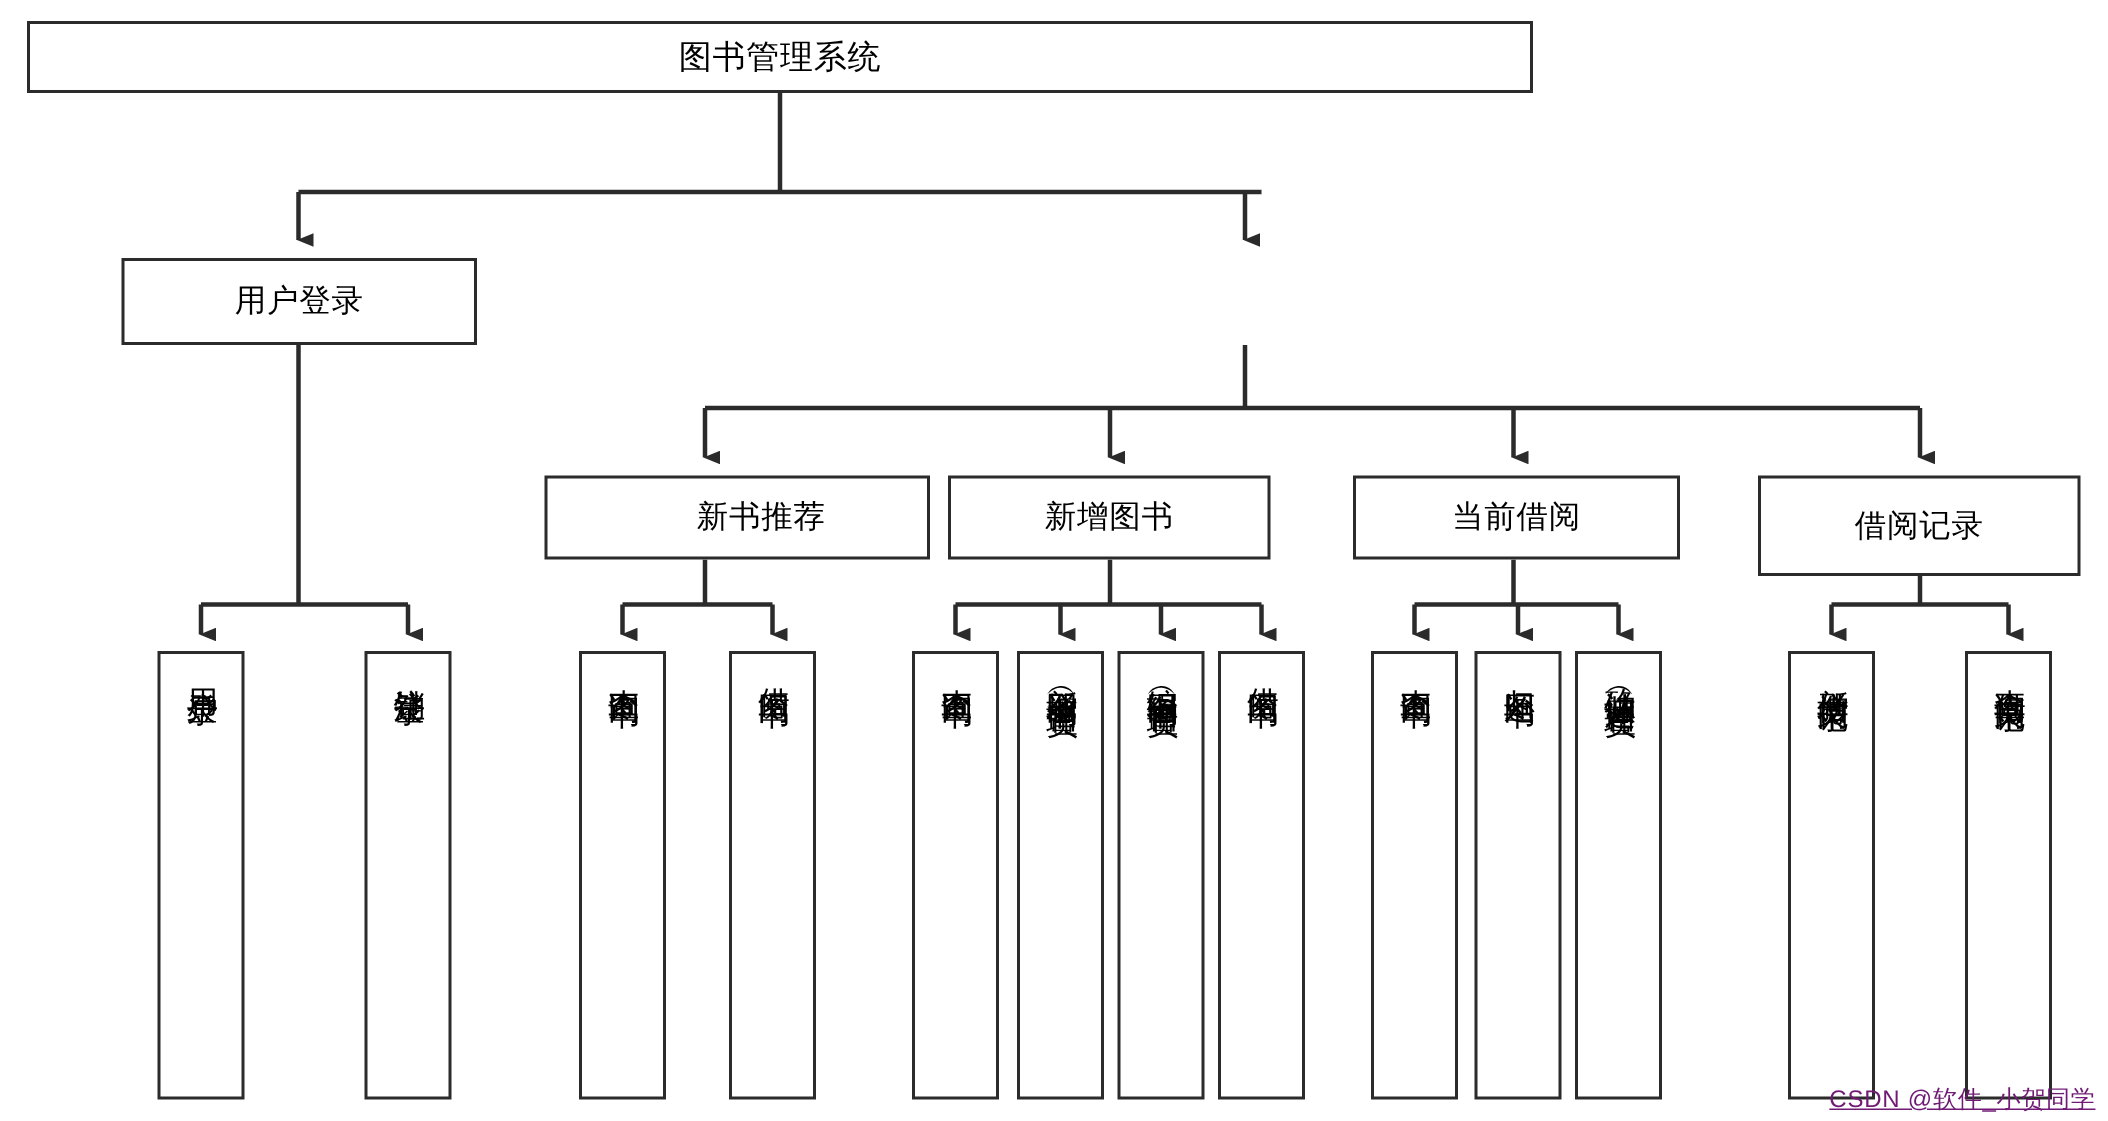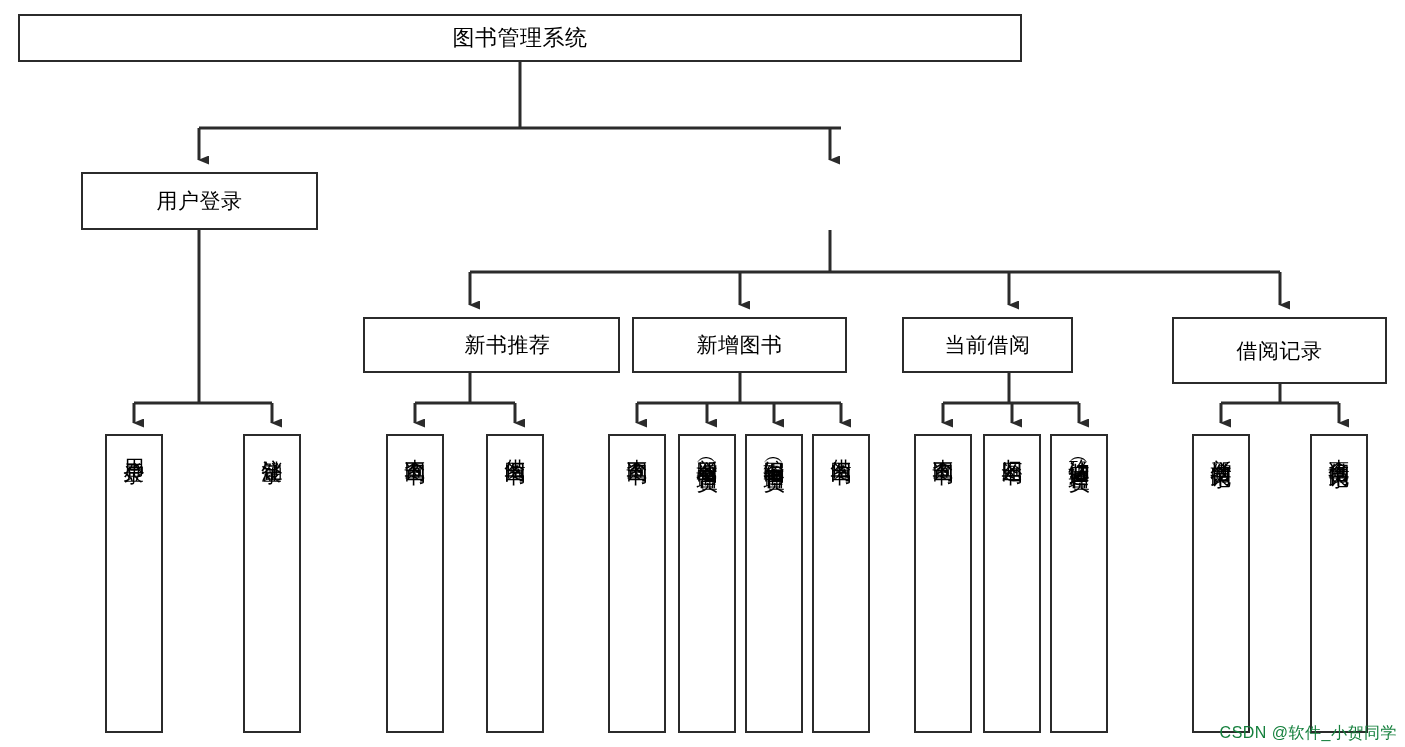--- a/index.html
+++ b/index.html
@@ -56,24 +56,25 @@
     display: block;
   }
   .node-box.root .node-label {
     font-size: 22px;
   }
   .watermark {
     position: absolute;
     right: 8px;
     bottom: 3px;
     font-size: 16px;
-    color: #15803d;
+    color: #701a75;
     letter-spacing: 0.5px;
     white-space: nowrap;
     pointer-events: none;
+    text-decoration: underline;
   }
 </style>
 </head>
 <body>
 
 <div id="canvas">
 
   <svg id="diagram-svg" viewBox="0 0 1405 747" xmlns="http://www.w3.org/2000/svg">
     <defs>
       <marker id="arrowhead" markerWidth="9" markerHeight="11" refX="4.5" refY="10" orient="auto" markerUnits="userSpaceOnUse">
@@ -132,21 +133,21 @@
   <div class="node-box horiz" style="left:81px; top:172px; width:237px; height:58px;">
     <span class="node-label">用户登录</span>
   </div>
 
   <div class="node-box horiz" style="left:363px; top:317px; width:257px; height:56px;padding-left:32px;">
     <span class="node-label">新书推荐</span>
   </div>
   <div class="node-box horiz" style="left:632px; top:317px; width:215px; height:56px;">
     <span class="node-label">新增图书</span>
   </div>
-  <div class="node-box horiz" style="left:902px; top:317px; width:171px; height:56px;">
+  <div class="node-box horiz" style="left:902px; top:317px; width:218px; height:56px;">
     <span class="node-label">当前借阅</span>
   </div>
   <div class="node-box horiz" style="left:1172px; top:317px; width:215px; height:67px;">
     <span class="node-label">借阅记录</span>
   </div>
 
   <div class="node-box vert" style="left:105px; top:434px; width:58px; height:299px;">
     <span class="node-label">用户登录</span>
   </div>
   <div class="node-box vert" style="left:243px; top:434px; width:58px; height:299px;">

